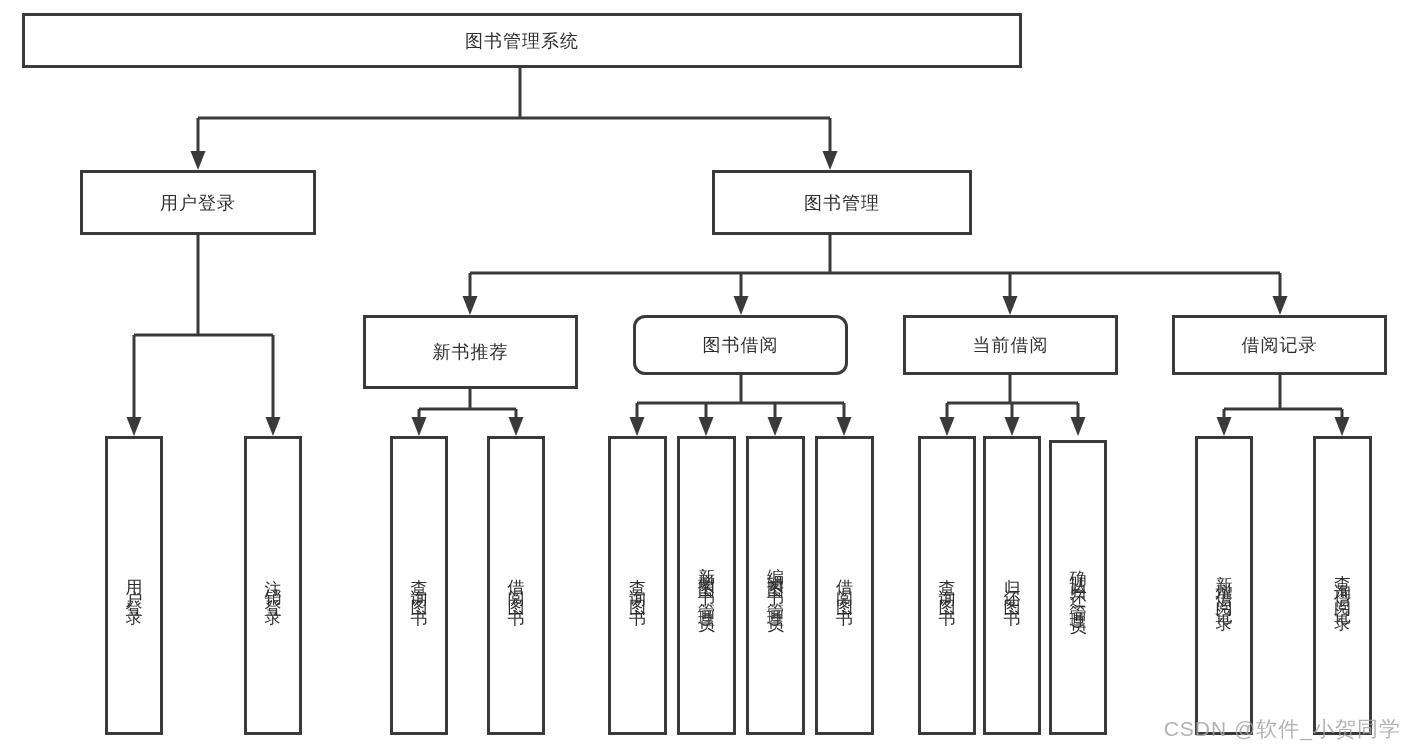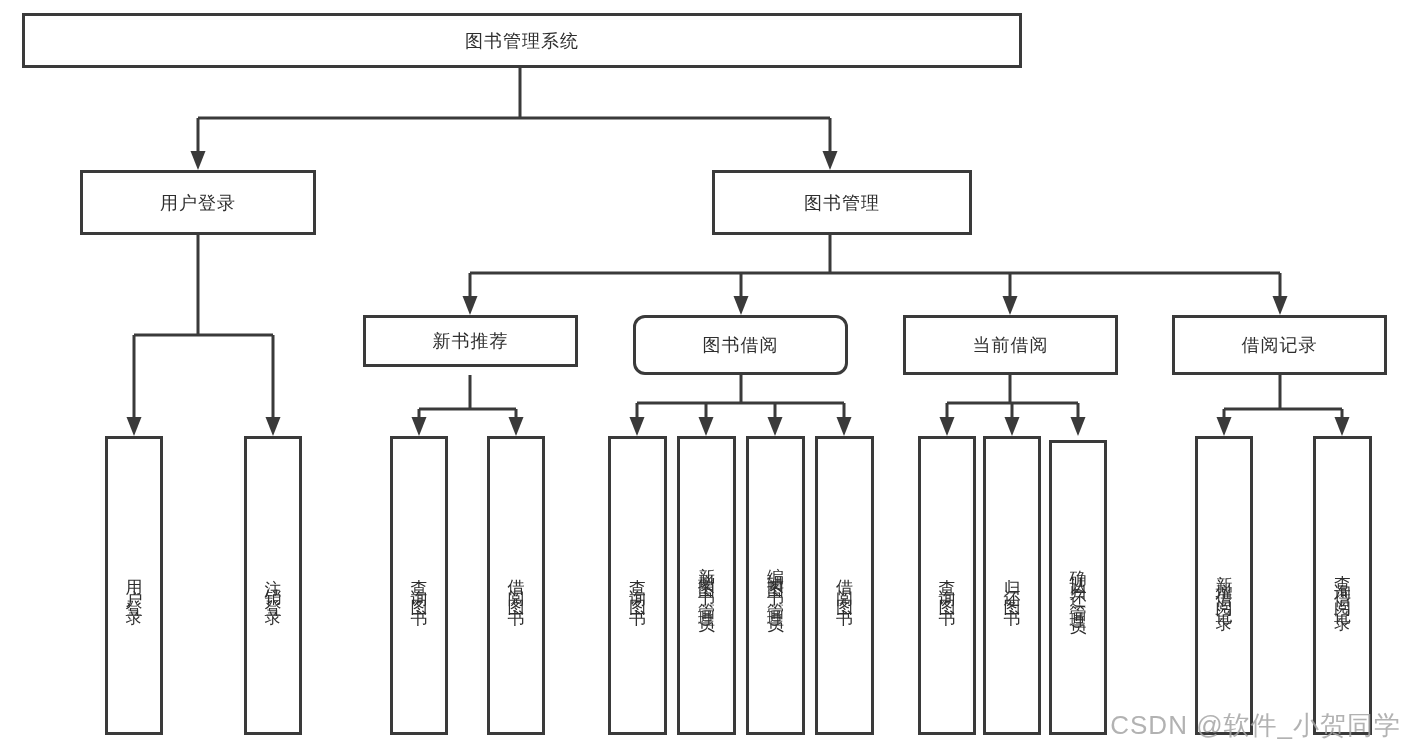--- a/index.html
+++ b/index.html
@@ -37,21 +37,21 @@
     text-orientation: mixed;
     font-size: 17px;
     letter-spacing: 10px;
     line-height: 1;
     white-space: nowrap;
   }
   .watermark {
     position: absolute;
     right: 4px;
     bottom: 4px;
-    font-size: 26px;
+    font-size: 21px;
     color: rgba(164, 164, 164, 0.85);
     letter-spacing: 1px;
     white-space: nowrap;
   }
 </style>
 </head>
 <body>
 
 <div id="stage">
 
@@ -99,21 +99,21 @@
     <span>图书管理系统</span>
   </div>
 
   <div class="node hnode" style="left:80px; top:170px; width:236px; height:65px;">
     <span>用户登录</span>
   </div>
   <div class="node hnode" style="left:712px; top:170px; width:260px; height:65px;">
     <span>图书管理</span>
   </div>
 
-  <div class="node hnode" style="left:363px; top:315px; width:215px; height:52px;">
+  <div class="node hnode" style="left:363px; top:315px; width:215px; height:74px;">
     <span>新书推荐</span>
   </div>
   <div class="node hnode" style="left:633px; top:315px; width:215px; height:60px;border-radius:12px;">
     <span>图书借阅</span>
   </div>
   <div class="node hnode" style="left:903px; top:315px; width:215px; height:60px;">
     <span>当前借阅</span>
   </div>
   <div class="node hnode" style="left:1172px; top:315px; width:215px; height:60px;">
     <span>借阅记录</span>

